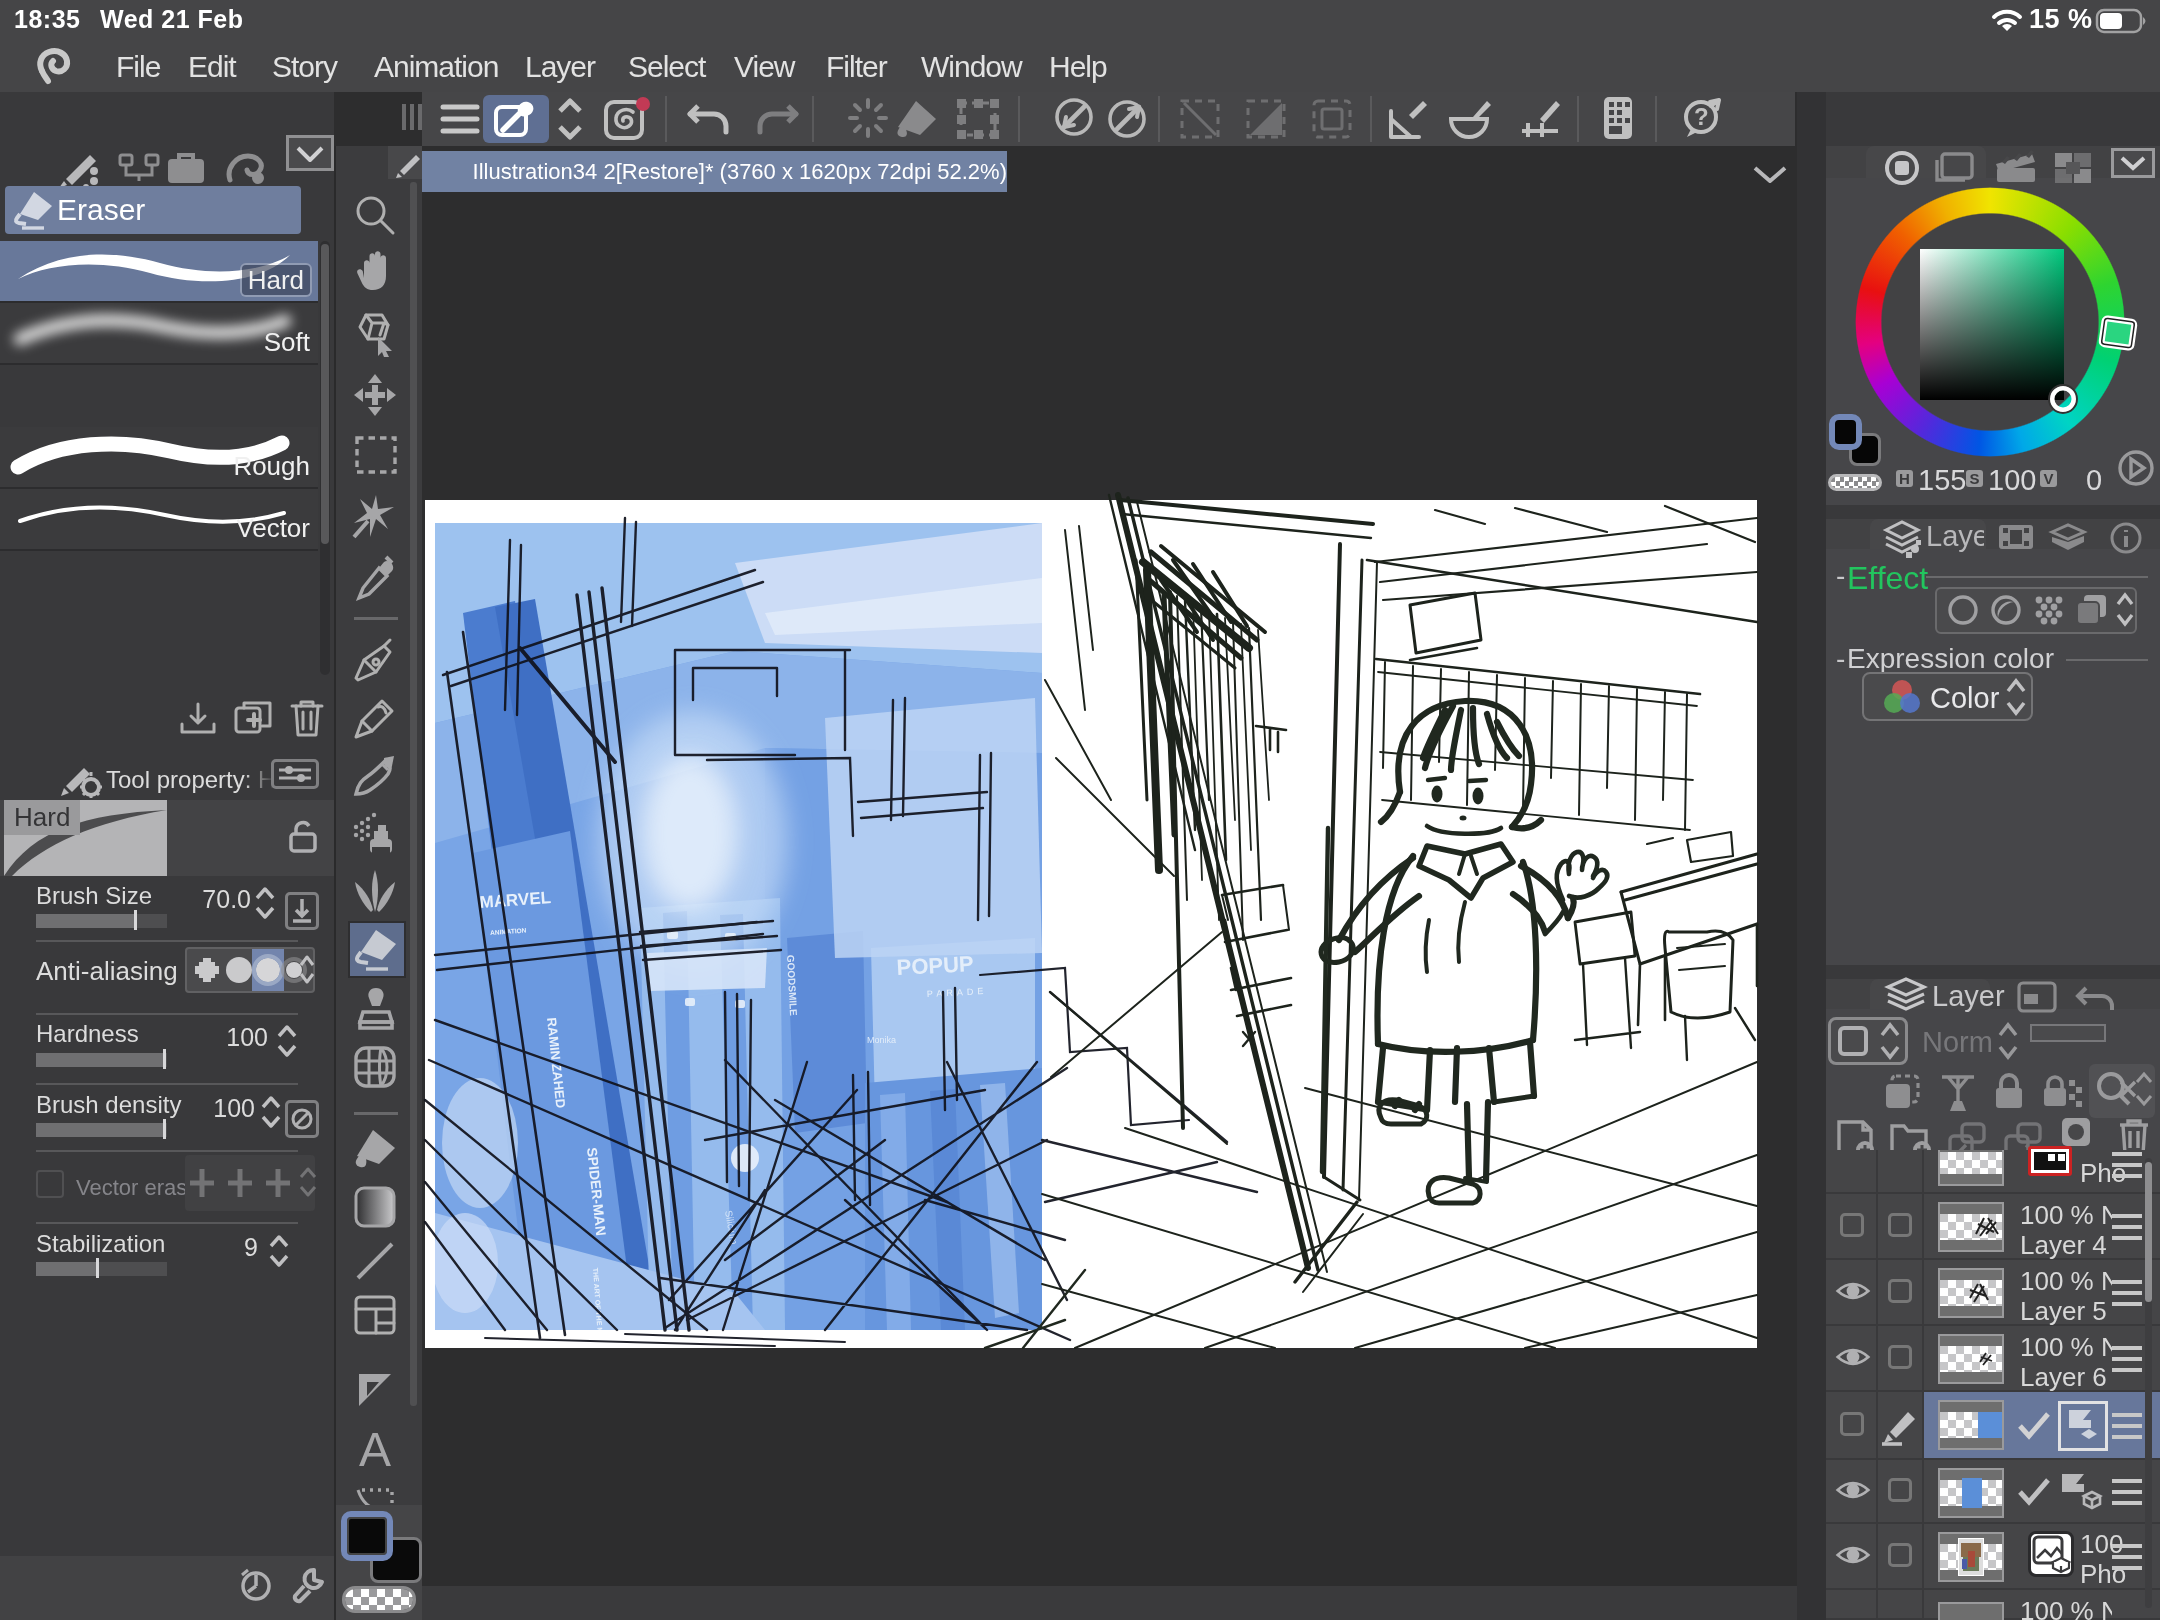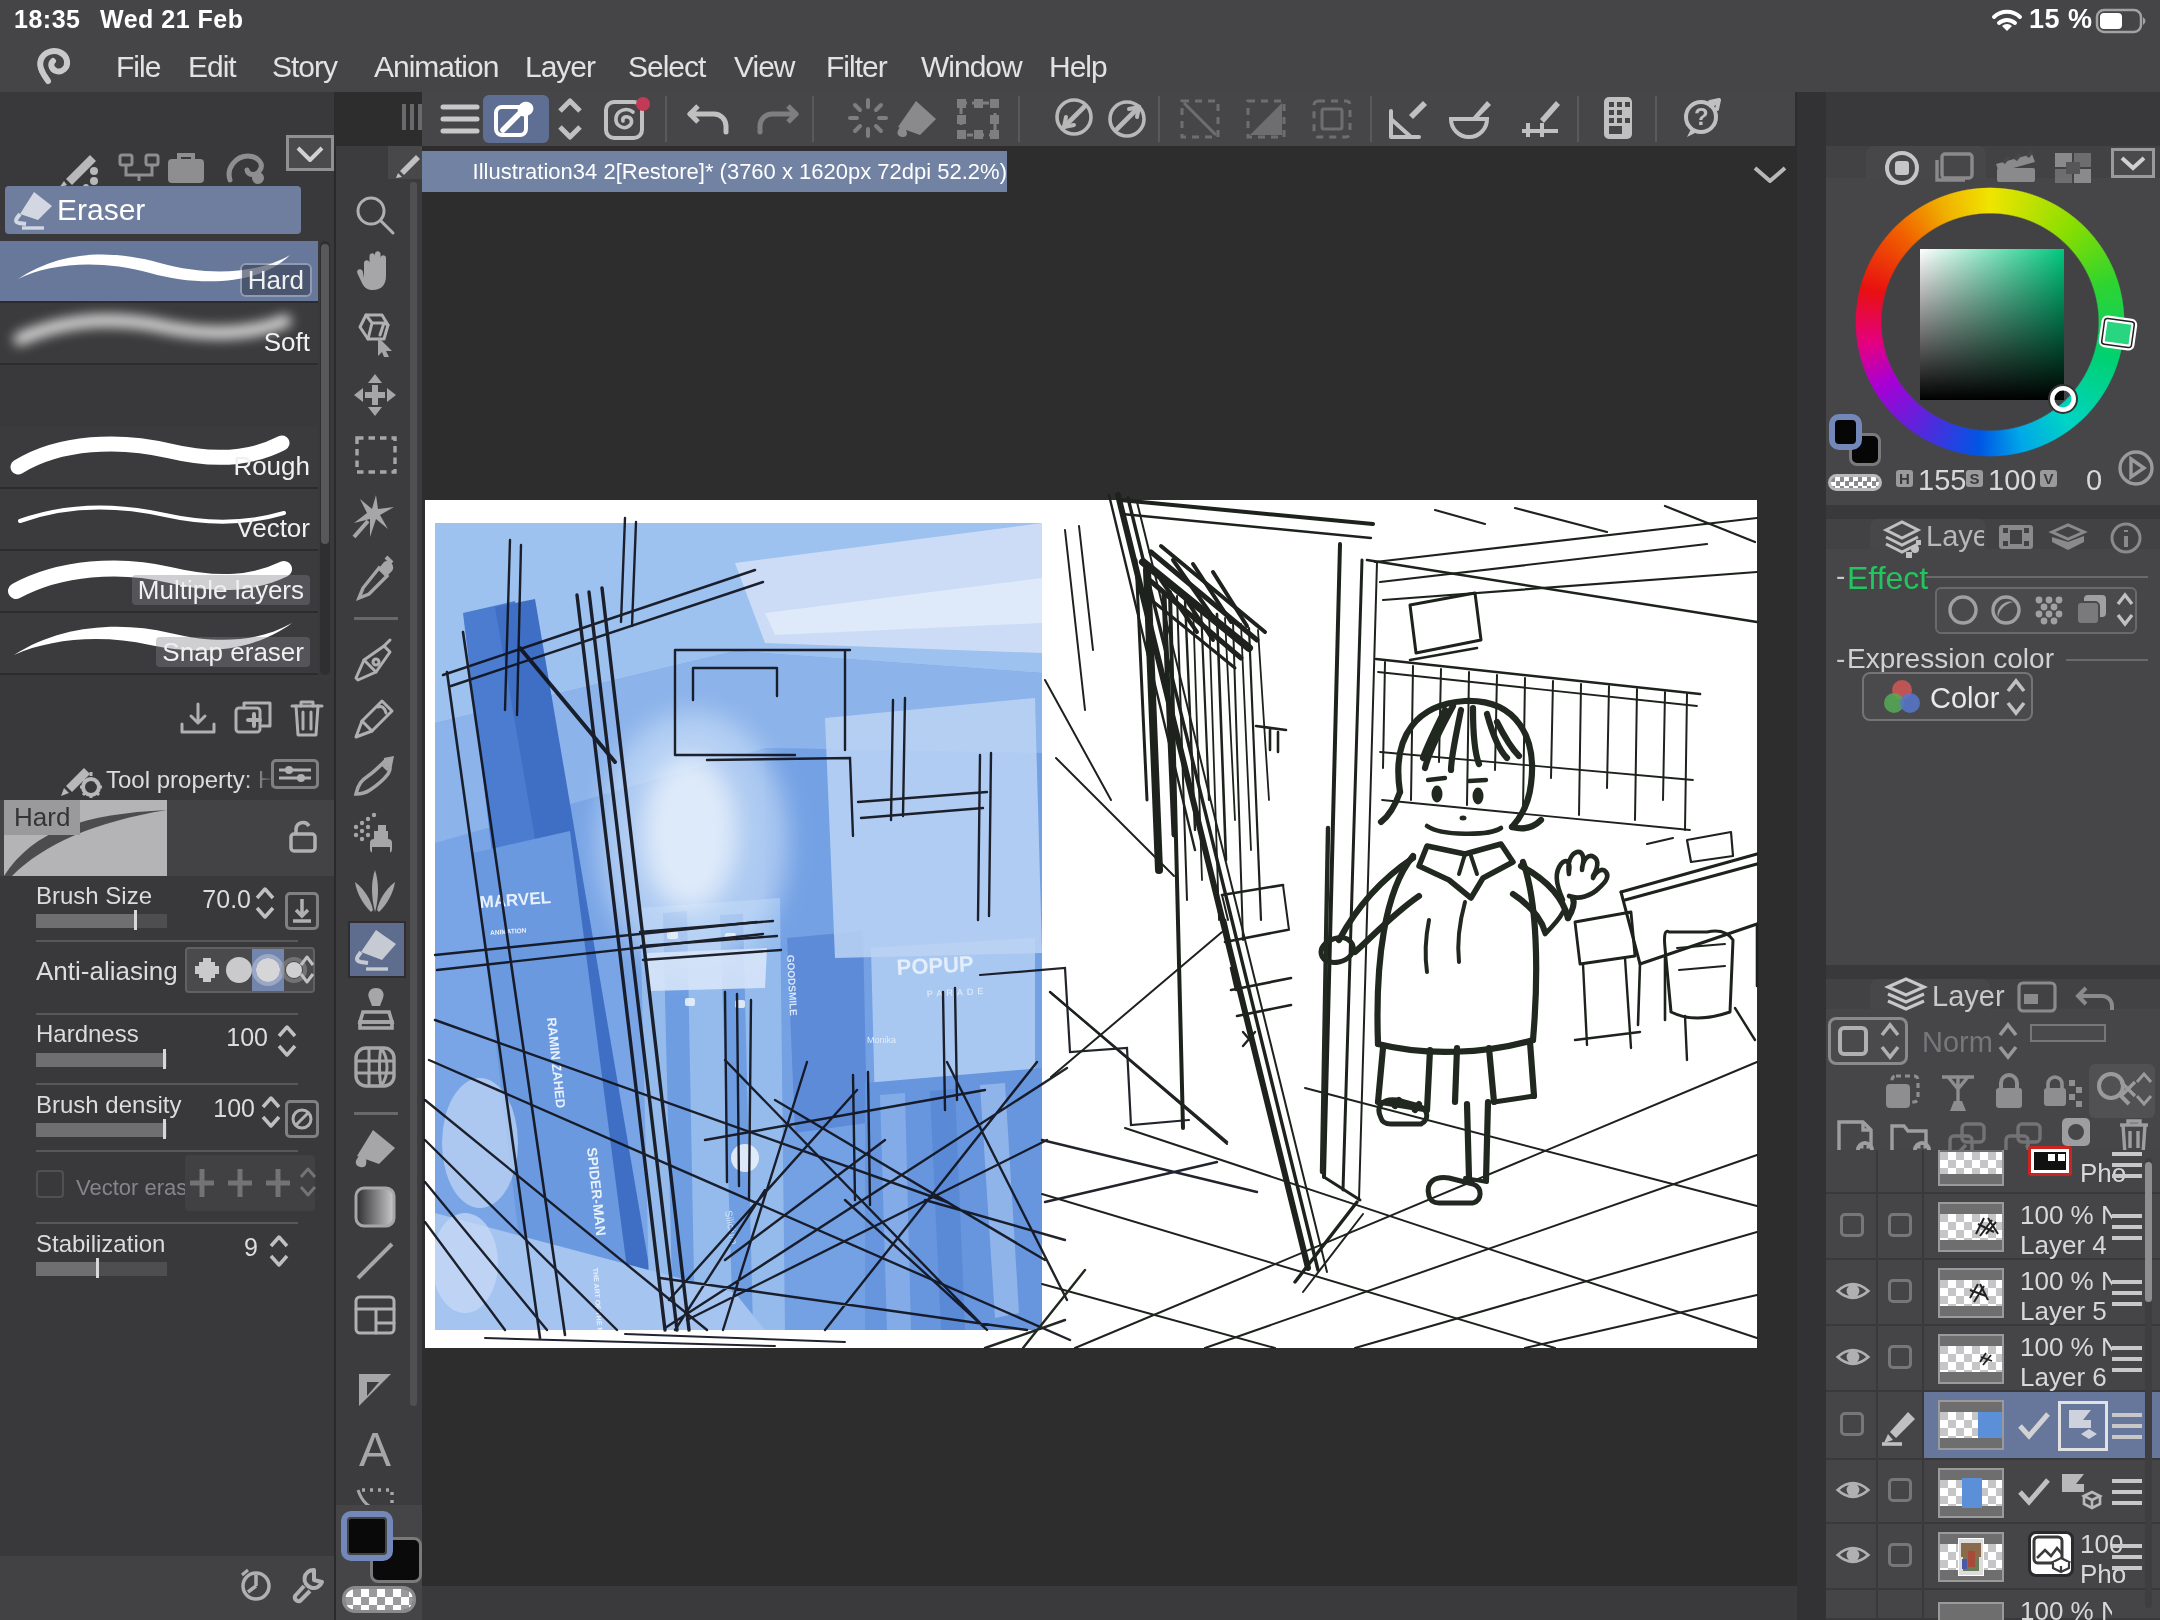--- a/index.html
+++ b/index.html
@@ -251,32 +251,20 @@
 <svg width="300" height="58" viewBox="0 0 300 58">
           <path d="M18 40 C60 14 120 12 170 24 C220 36 255 30 282 16" fill="none" stroke="#fff" stroke-width="15" stroke-linecap="round"></path>
         </svg>
 <div class="rowlbl"><span>Rough</span></div>
 </div>
 <div class="row" style="top:397px;background:#3b3b3d">
 <svg width="300" height="58" viewBox="0 0 300 58">
           <path d="M20 32 C70 14 120 16 165 26 C210 36 250 34 284 24" fill="none" stroke="#fff" stroke-width="4" stroke-linecap="round"></path>
         </svg>
 <div class="rowlbl"><span>Vector</span></div>
-</div>
-<div class="row" style="top:459px;background:#3b3b3d">
-<svg width="300" height="58" viewBox="0 0 300 58">
-          <path d="M16 40 C60 16 120 12 170 24 C220 36 255 32 284 18" fill="none" stroke="#fff" stroke-width="16" stroke-linecap="round"></path>
-        </svg>
-<div class="rowlbl"><span class="chip">Multiple layers</span></div>
-</div>
-<div class="row" style="top:521px;background:#3b3b3d">
-<svg width="300" height="58" viewBox="0 0 300 58">
-          <path d="M14 42 C60 12 120 8 170 20 C220 32 260 28 292 10 C252 40 196 42 150 32 C100 21 50 26 14 42 Z" fill="#fff"></path>
-        </svg>
-<div class="rowlbl"><span class="chip">Snap eraser</span></div>
 </div>
 
  <div class="a" style="left:320px;top:149px;width:10px;height:434px;background:#2f2f31;border-radius:5px"></div>
  <div class="a" style="left:321px;top:152px;width:8px;height:300px;background:#58585a;border-radius:4px"></div>
 
  <svg class="a ic" width="40" height="40" style="left:178px;top:606px" viewBox="0 0 40 40">
   <g class="ico" stroke-width="3.5">
           <path d="M4 26 V34 H36 V26"></path>
           <path d="M20 6 V24 M13 18 L20 25 L27 18"></path>
         </g>

